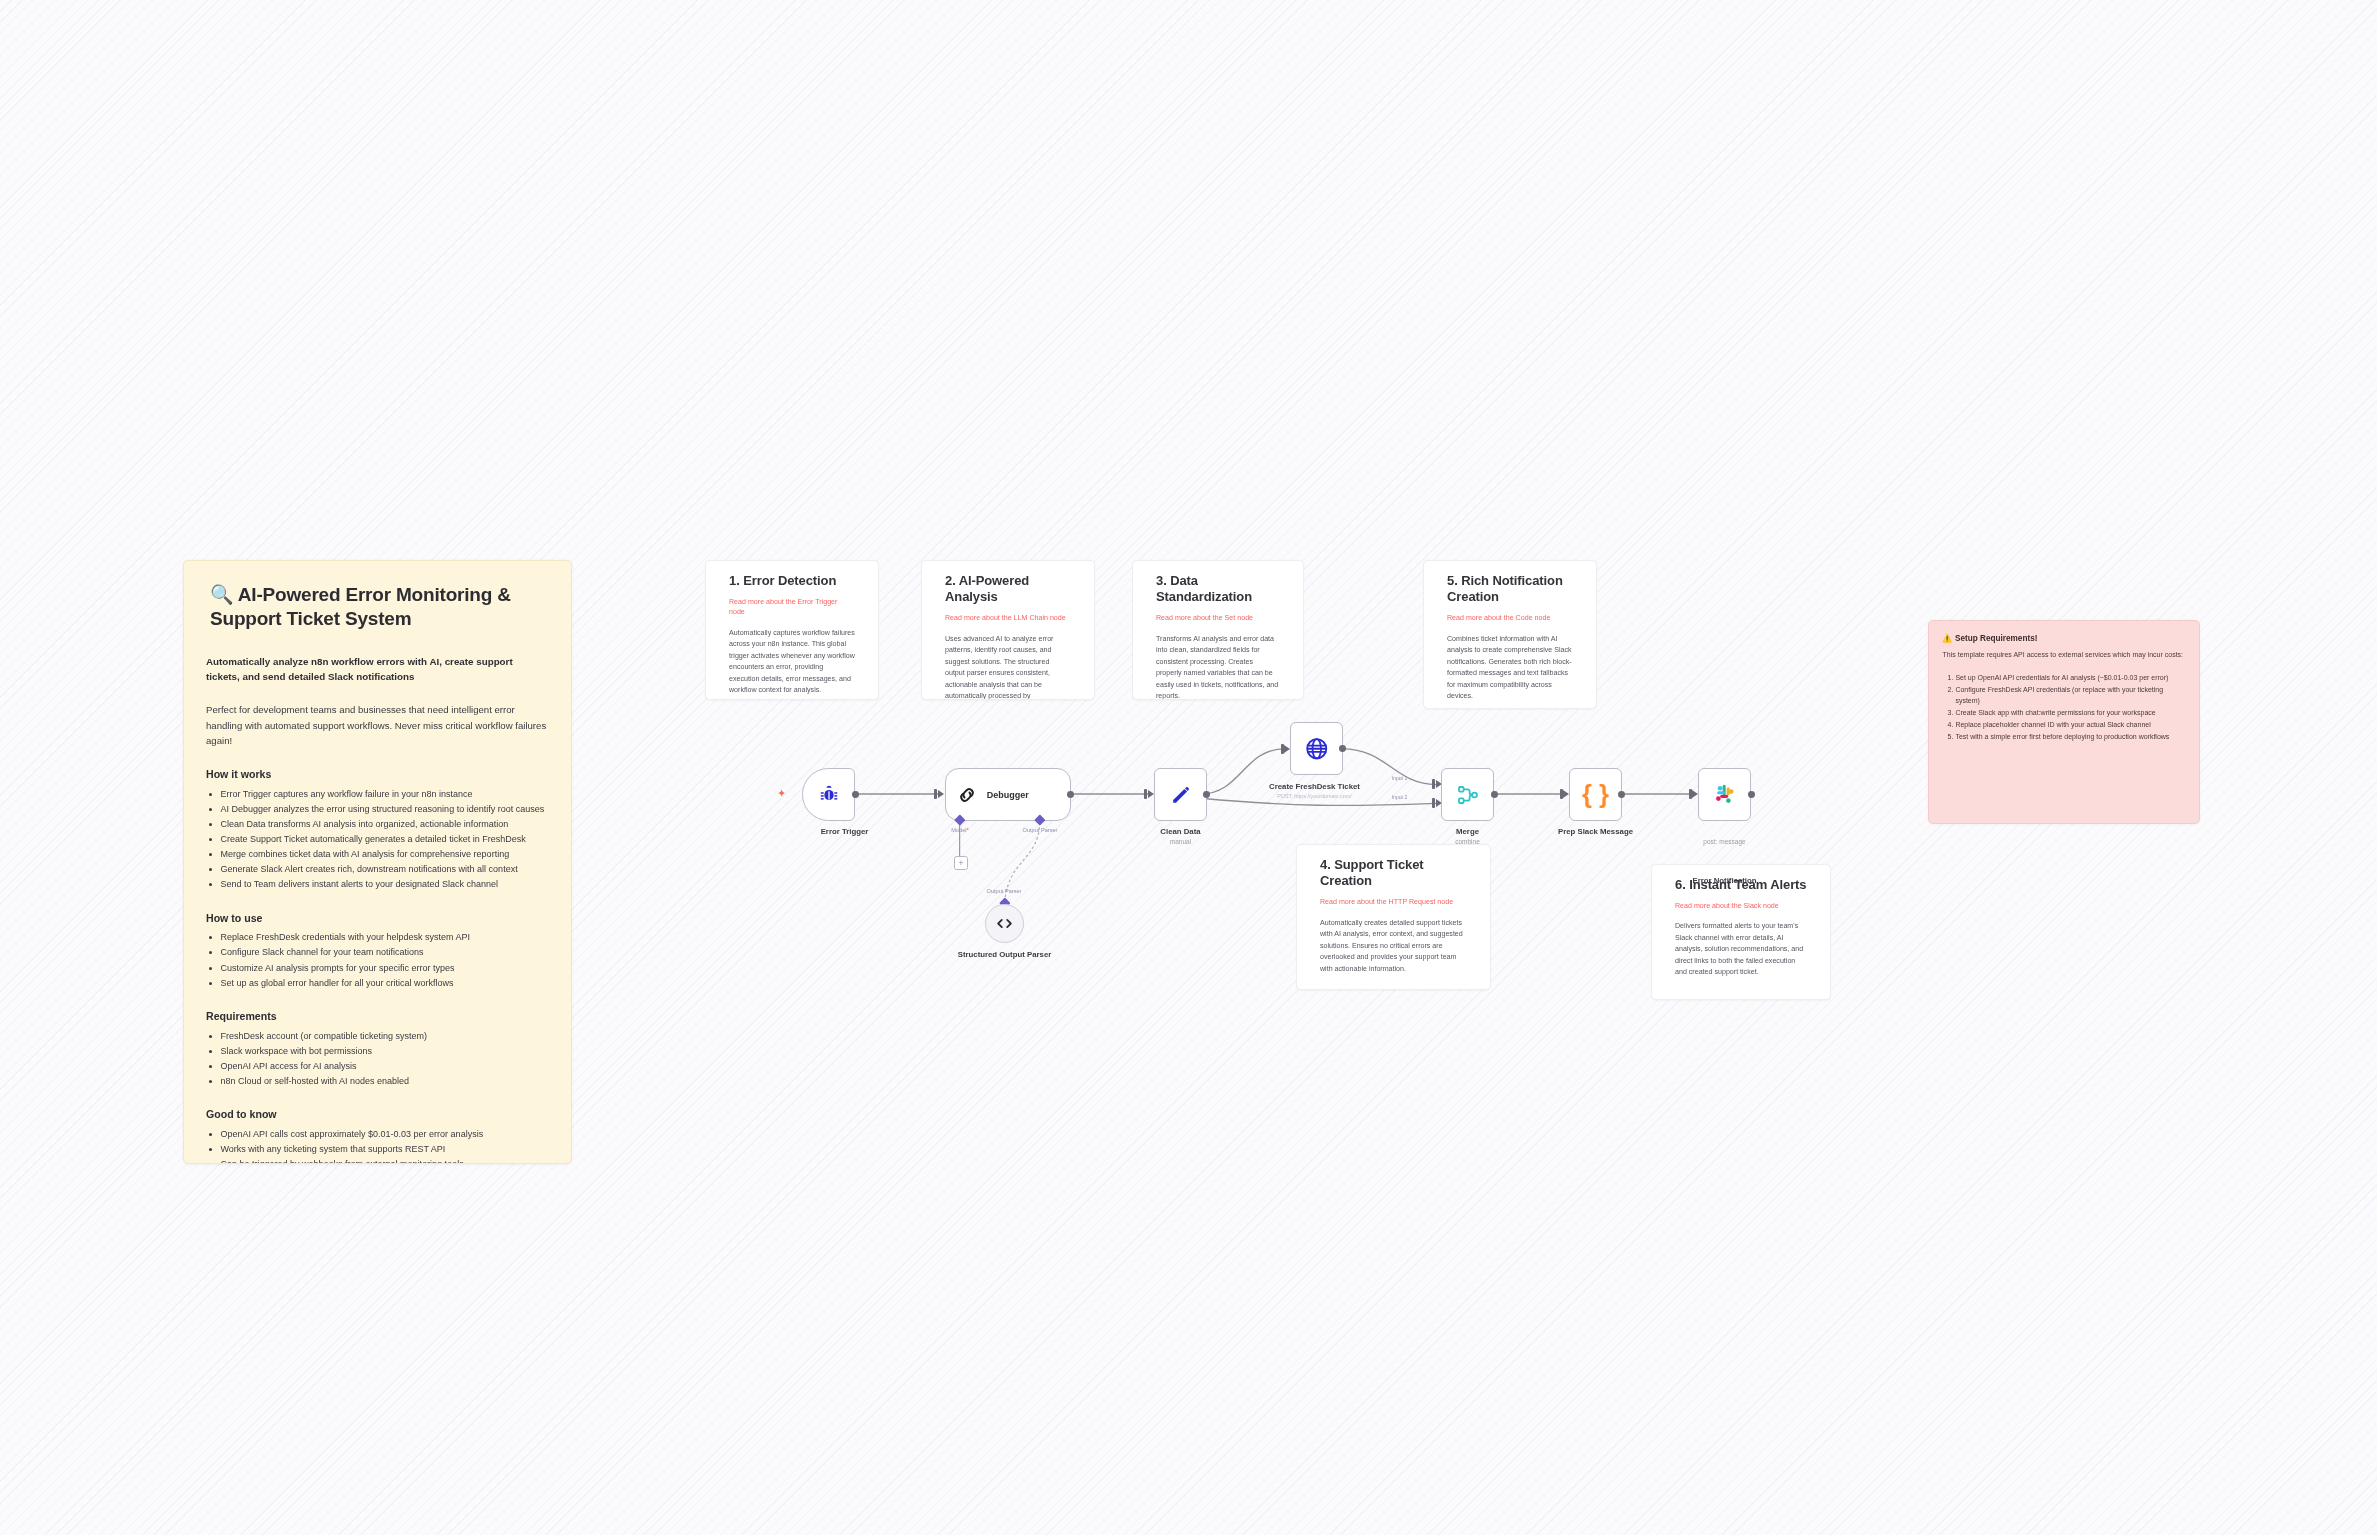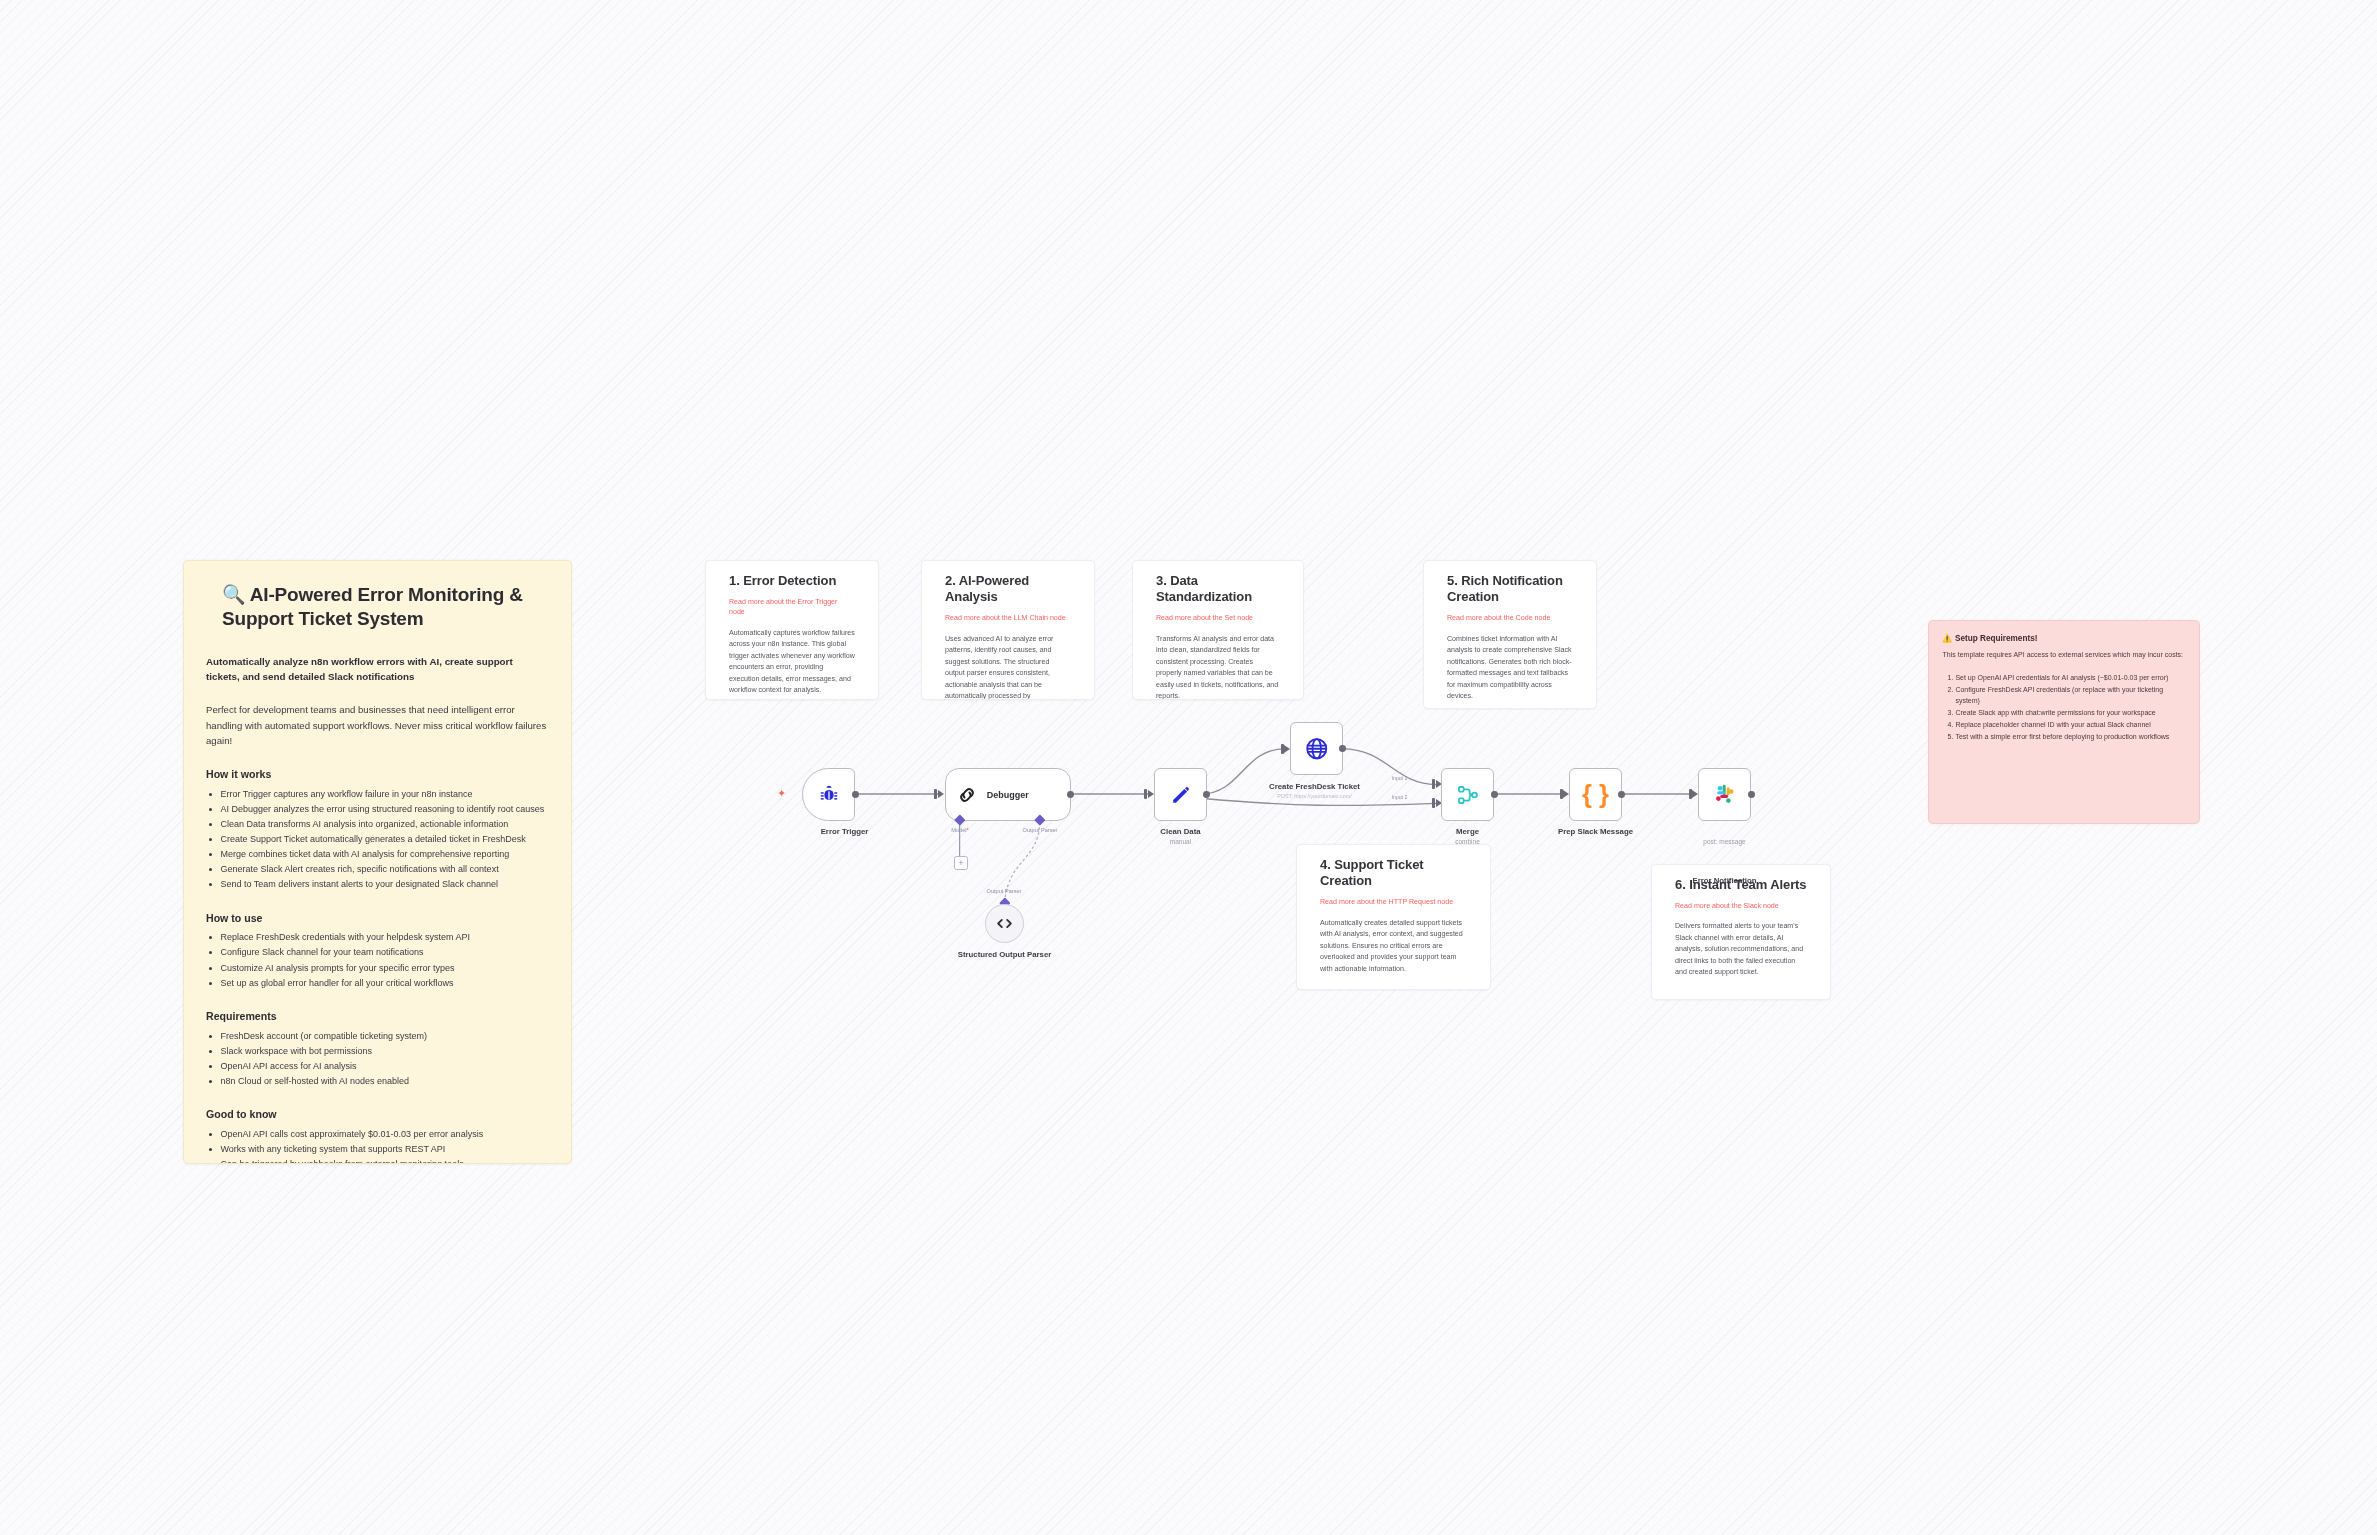--- a/index.html
+++ b/index.html
@@ -46,21 +46,21 @@
   .sticky-red {
     background: #fcdbdb;
     border: 0.9px solid #f6caca;
     box-shadow: 0 0.9px 2.6px rgba(0,0,0,0.04);
   }
 
   
   #note-main { left: 183px; top: 560px; width: 389px; height: 604px; padding: 22px 22px 17px 22px; }
   #note-main .note-title {
     font-size: 19px; font-weight: 700; color: #2c2c32; line-height: 1.28;
-    margin: 0 0 22px 16px; letter-spacing: -0.2px;
+    margin: 0 0 22px 4px; letter-spacing: -0.2px;
   }
   #note-main .lead {
     font-size: 9.8px; font-weight: 700; color: #2f2f36; line-height: 1.62; margin: 0 0 17px 0;
   }
   #note-main .para {
     font-size: 9.6px; color: #3a3a42; line-height: 1.62; margin: 0 0 19px 0;
   }
   #note-main h3 {
     font-size: 10.6px; font-weight: 700; color: #2c2c32; margin: 0 0 6.8px 0;
   }
@@ -195,21 +195,21 @@
     <p class="lead">Automatically analyze n8n workflow errors with AI, create support tickets, and send detailed Slack notifications</p>
     <p class="para">Perfect for development teams and businesses that need intelligent error handling with automated support workflows. Never miss critical workflow failures again!</p>
 
     <h3>How it works</h3>
     <ul>
       <li>Error Trigger captures any workflow failure in your n8n instance</li>
       <li>AI Debugger analyzes the error using structured reasoning to identify root causes</li>
       <li>Clean Data transforms AI analysis into organized, actionable information</li>
       <li>Create Support Ticket automatically generates a detailed ticket in FreshDesk</li>
       <li>Merge combines ticket data with AI analysis for comprehensive reporting</li>
-      <li>Generate Slack Alert creates rich, specific notifications with all context</li>
+      <li>Generate Slack Alert creates rich, downstream notifications with all context</li>
       <li>Send to Team delivers instant alerts to your designated Slack channel</li>
     </ul>
 
     <h3>How to use</h3>
     <ul>
       <li>Replace FreshDesk credentials with your helpdesk system API</li>
       <li>Configure Slack channel for your team notifications</li>
       <li>Customize AI analysis prompts for your specific error types</li>
       <li>Set up as global error handler for all your critical workflows</li>
     </ul>

